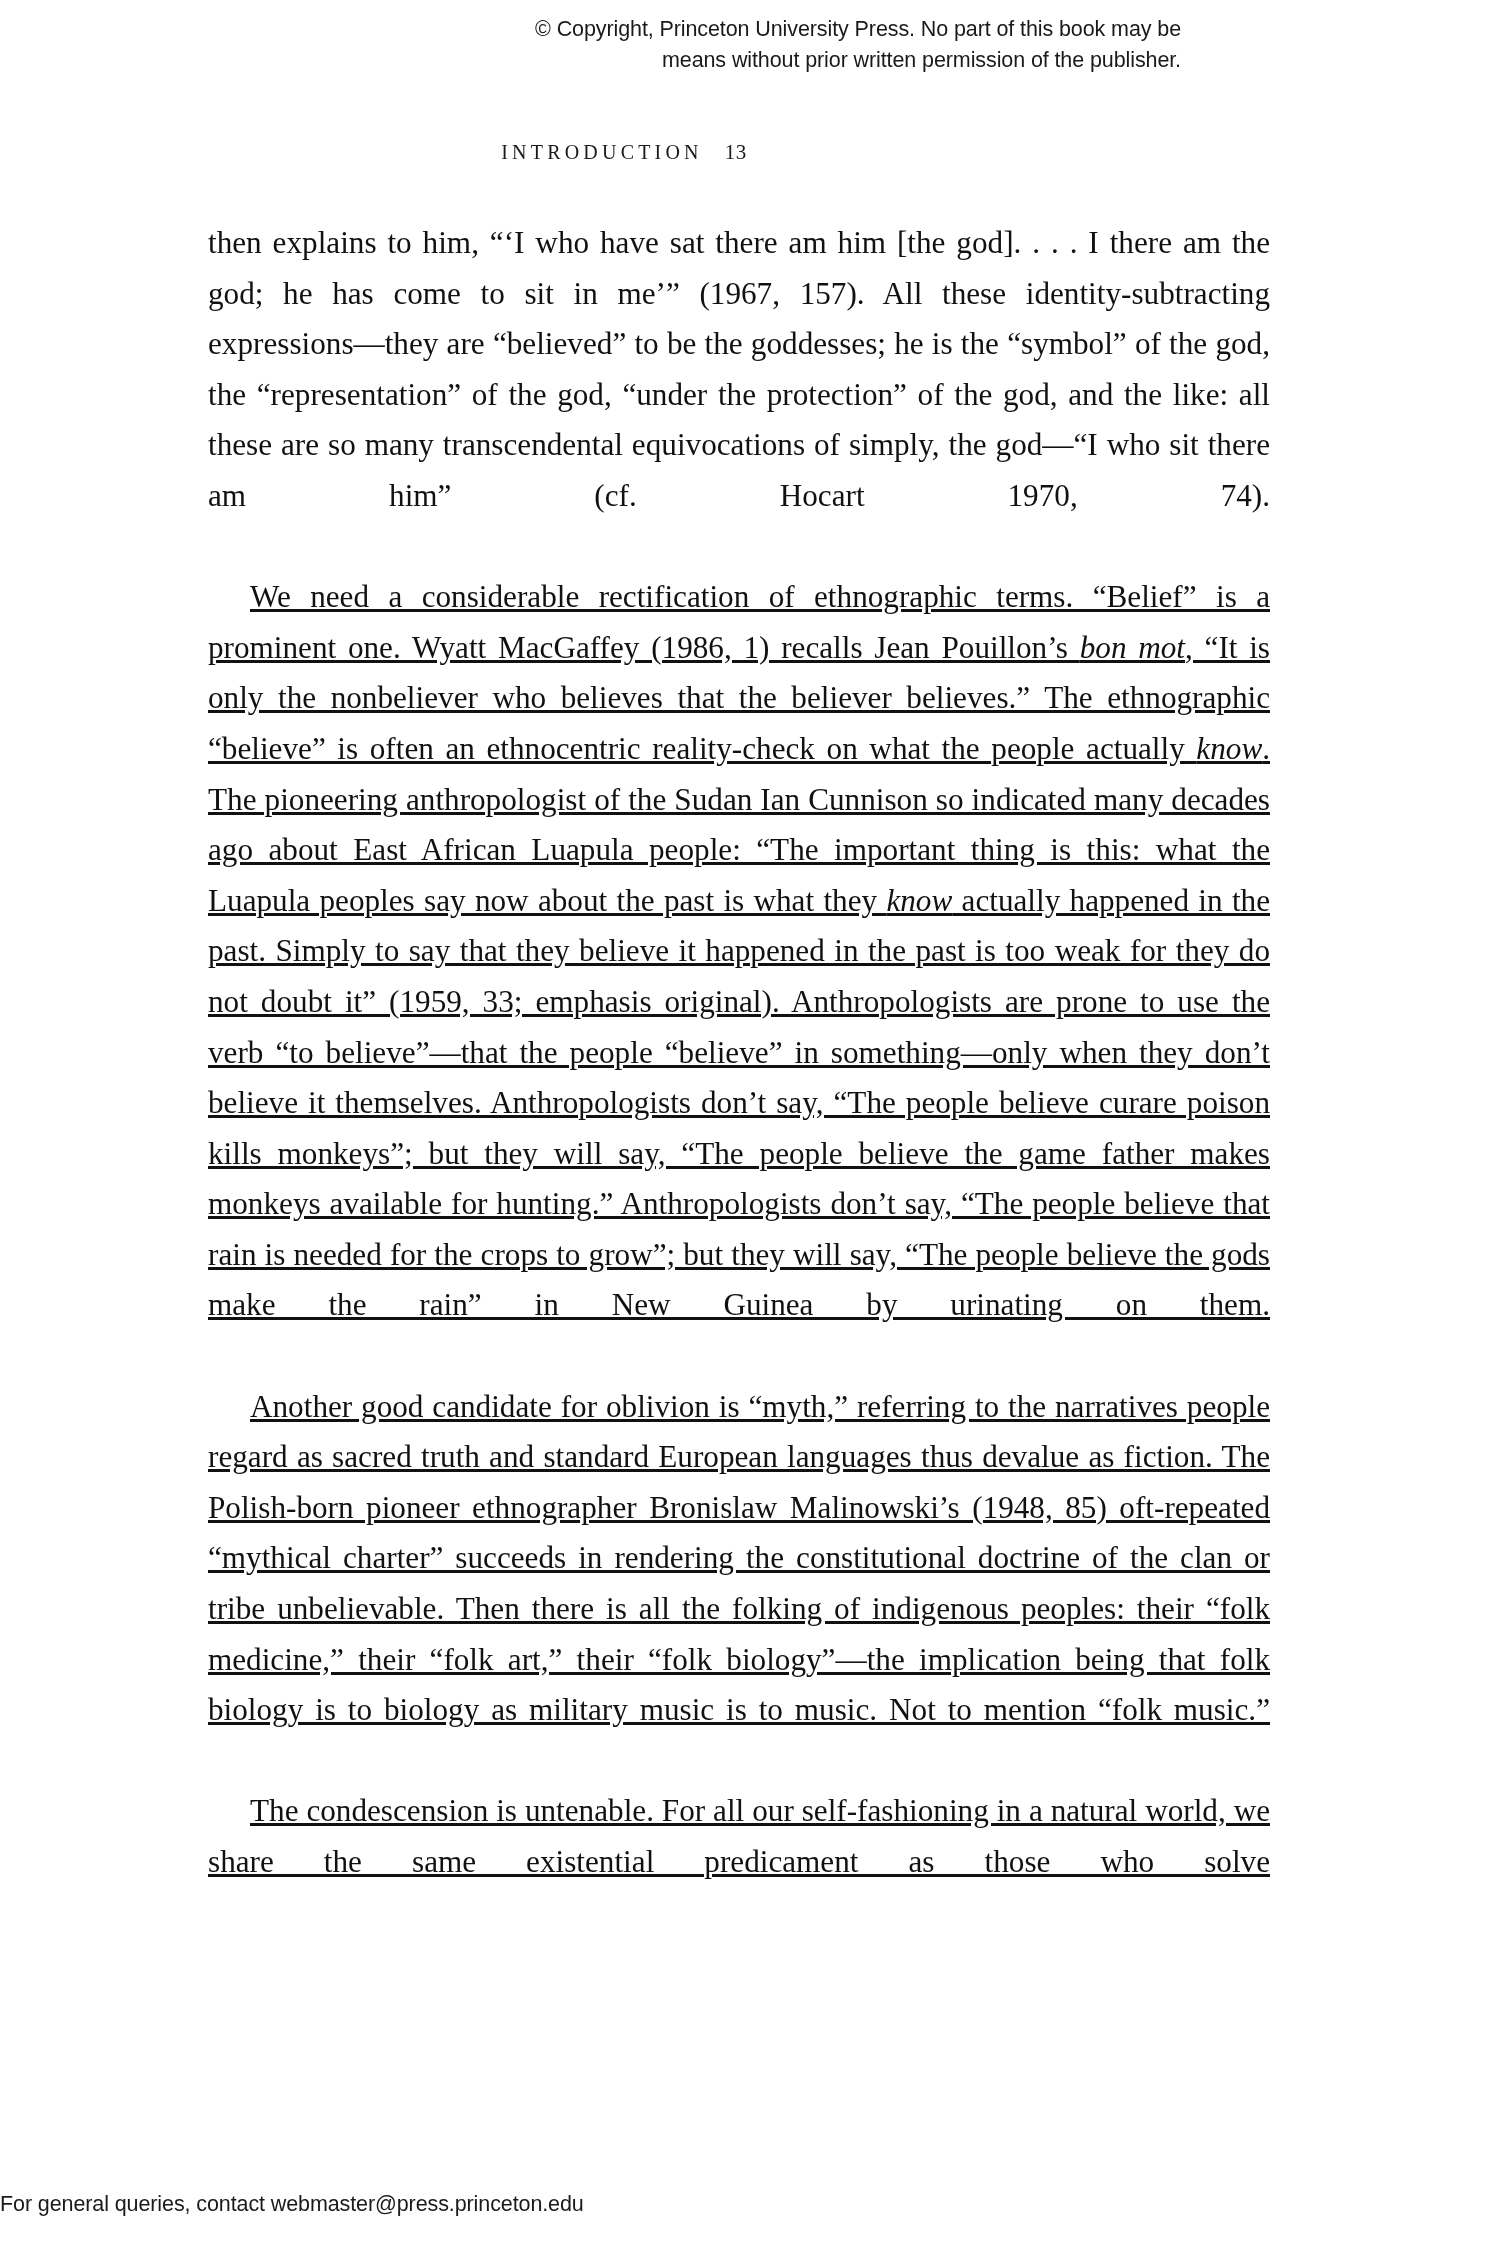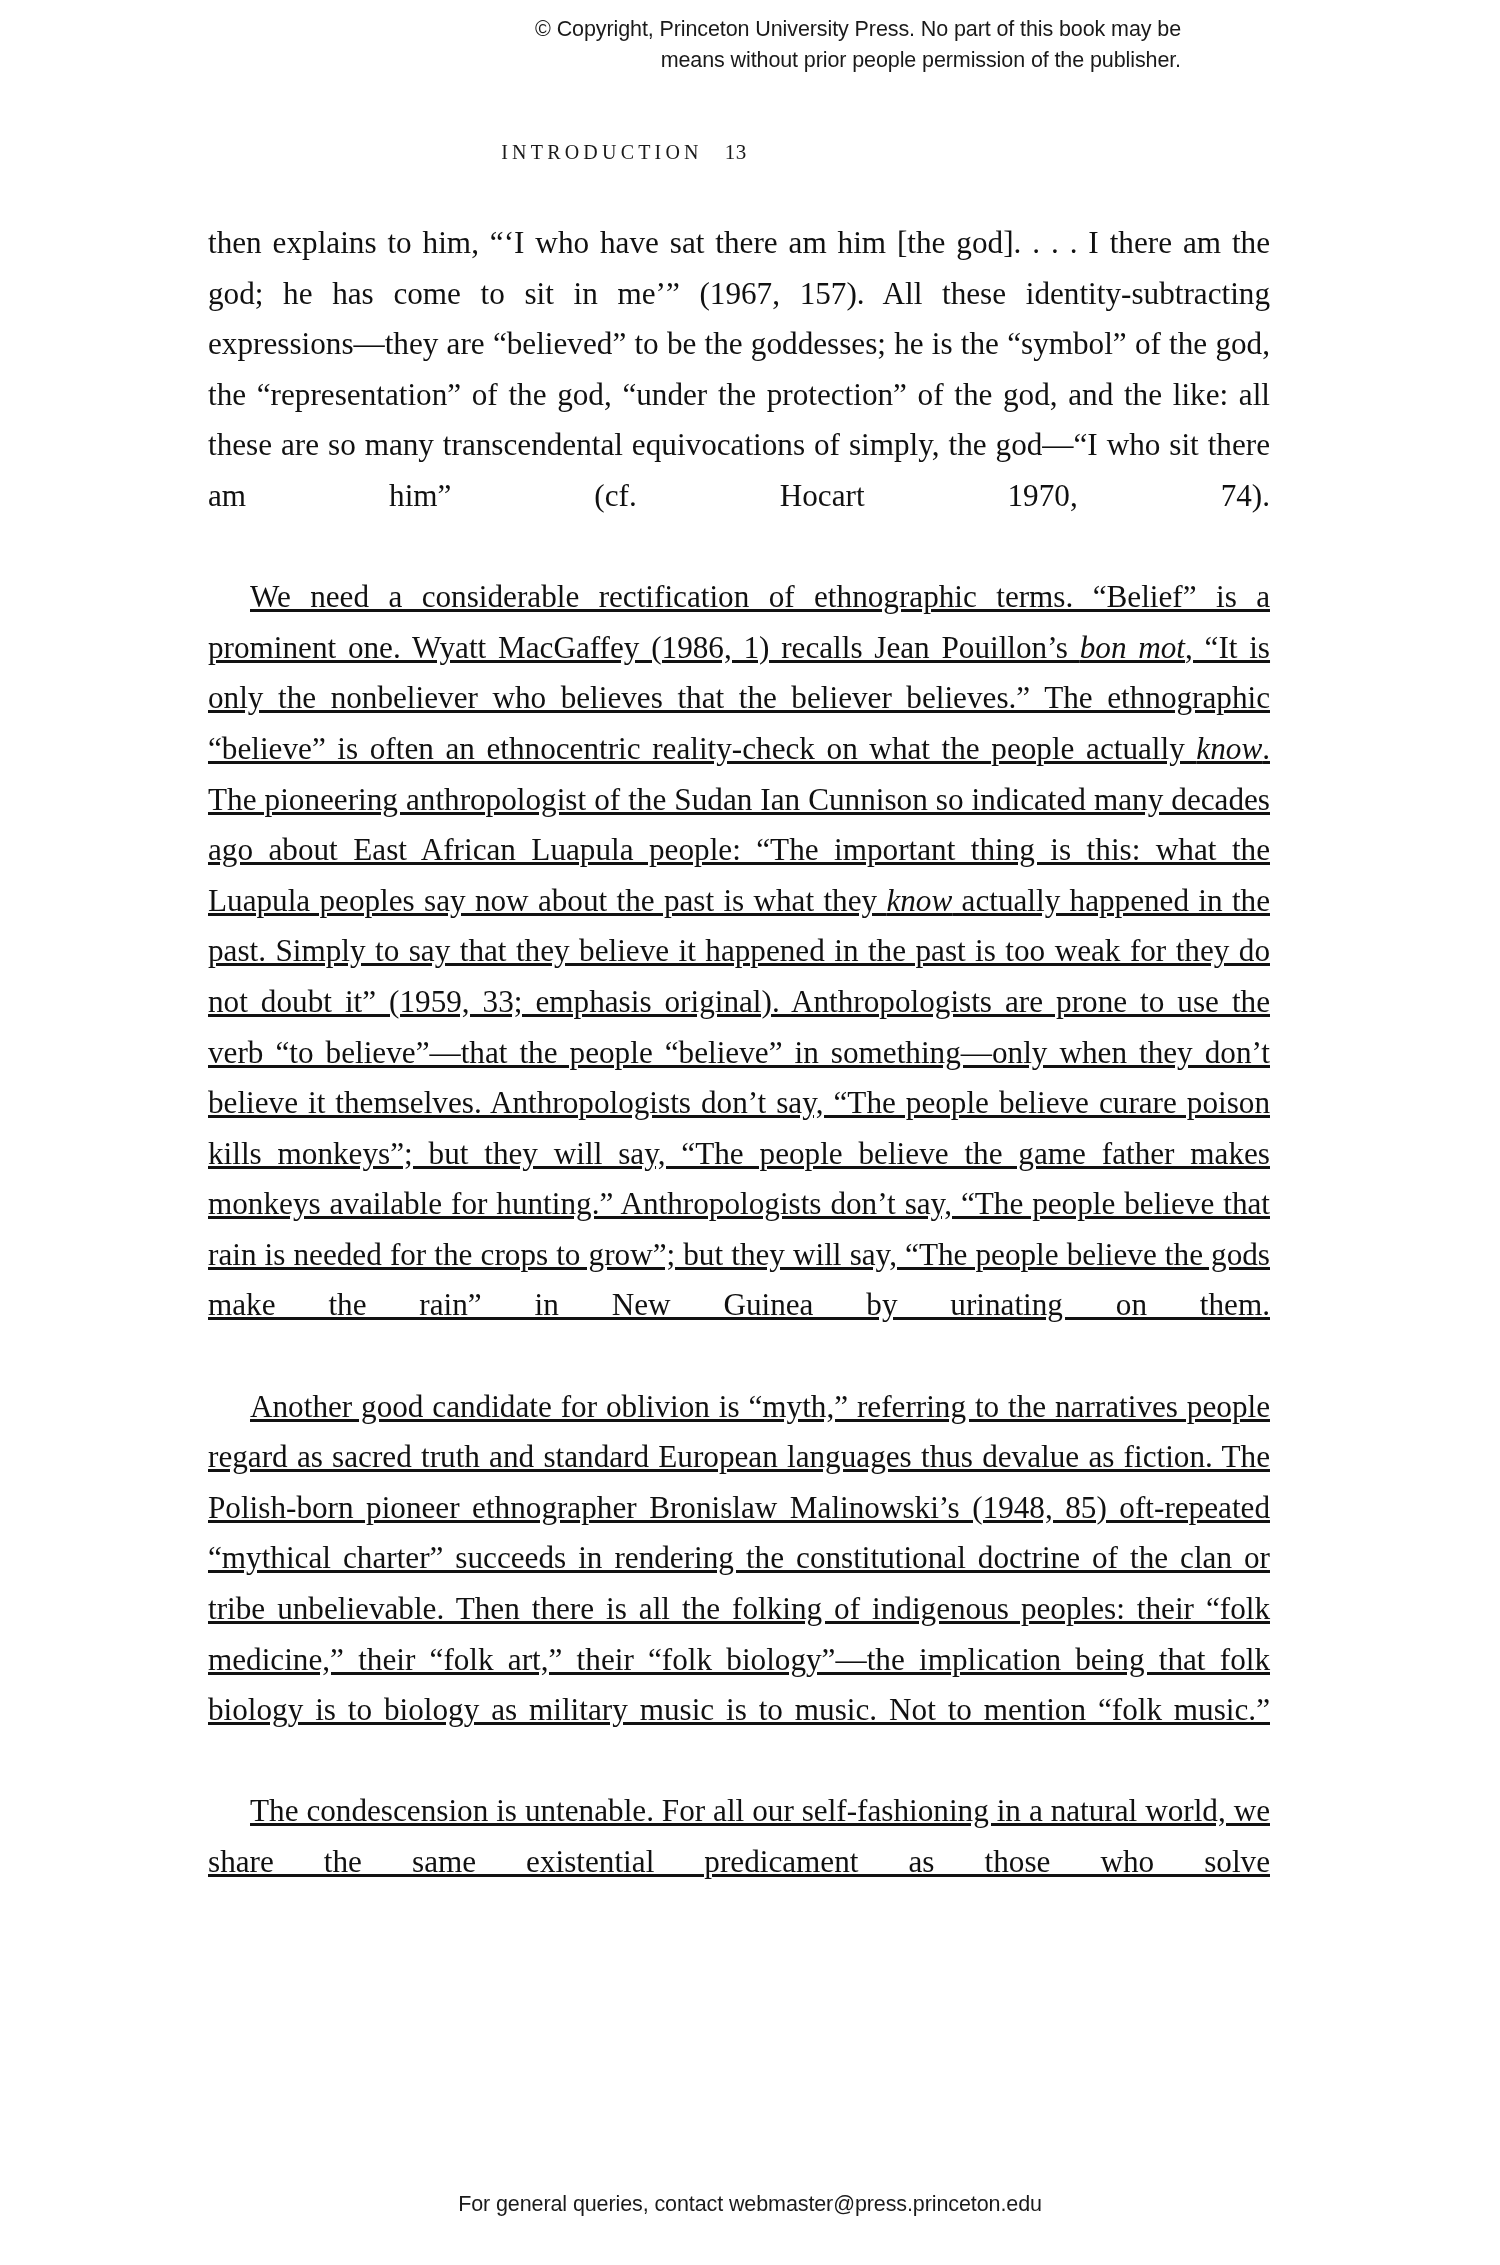--- a/index.html
+++ b/index.html
@@ -87,33 +87,33 @@
     display: inline-block;
     width: 100%;
   }
 
   
   .footer-note {
     position: absolute;
     top: 2192px;
     left: 0;
     width: 1500px;
-    text-align: center;
+    text-align: left;
     font-family: "Liberation Sans", sans-serif;
     font-size: 21.5px;
     color: #1a1a1a;
     letter-spacing: -0.1px;
   }
 </style>
 </head>
 <body>
 
 <div class="copyright-notice">
   <span class="cn-line">© Copyright, Princeton University Press. No part of this book may be</span>
-  <span class="cn-line">means without prior people permission of the publisher.</span>
+  <span class="cn-line">means without prior written permission of the publisher.</span>
 </div>
 
 <div class="running-head">
   <span class="rh-title">INTRODUCTION</span><span class="rh-page">13</span>
 </div>
 
 <div class="text-block">
   <p class="para">then explains to him, “‘I who have sat there am him [the god]. . . . I there am the god; he has come to sit in me’” (1967, 157). All these identity-subtracting expressions—they are “believed” to be the goddesses; he is the “symbol” of the god, the “representation” of the god, “under the protection” of the god, and the like: all these are so many transcendental equivocations of simply, the god—“I who sit there am him” (cf. Hocart 1970, 74).</p>
   <p class="para indent">We need a considerable rectification of ethnographic terms. “Belief” is a prominent one. Wyatt MacGaffey (1986, 1) recalls Jean Pouillon’s <i>bon mot</i>, “It is only the nonbeliever who believes that the believer believes.” The ethnographic “believe” is often an ethnocentric reality-check on what the people actually <i>know</i>. The pioneering anthropologist of the Sudan Ian Cunnison so indicated many decades ago about East African Luapula people: “The important thing is this: what the Luapula peoples say now about the past is what they <i>know</i> actually happened in the past. Simply to say that they believe it happened in the past is too weak for they do not doubt it” (1959, 33; emphasis original). Anthropologists are prone to use the verb “to believe”—that the people “believe” in something—only when they don’t believe it themselves. Anthropologists don’t say, “The people believe curare poison kills monkeys”; but they will say, “The people believe the game father makes monkeys available for hunting.” Anthropologists don’t say, “The people believe that rain is needed for the crops to grow”; but they will say, “The people believe the gods make the rain” in New Guinea by urinating on them.</p>
   <p class="para indent">Another good candidate for oblivion is “myth,” referring to the narratives people regard as sacred truth and standard European languages thus devalue as fiction. The Polish-born pioneer ethnographer Bronislaw Malinowski’s (1948, 85) oft-repeated “mythical charter” succeeds in rendering the constitutional doctrine of the clan or tribe unbelievable. Then there is all the folking of indigenous peoples: their “folk medicine,” their “folk art,” their “folk biology”—the implication being that folk biology is to biology as military music is to music. Not to mention “folk music.”</p>

